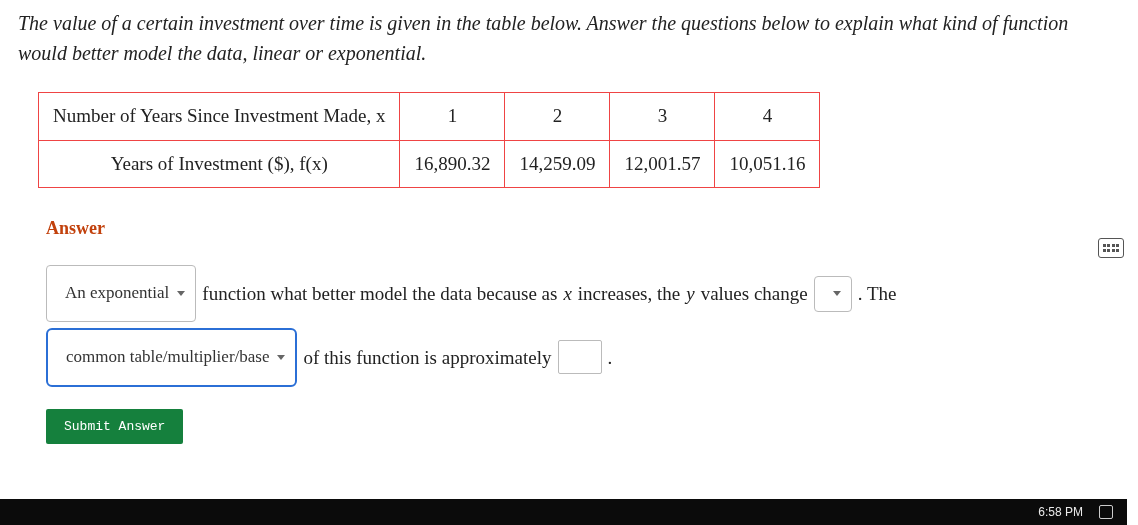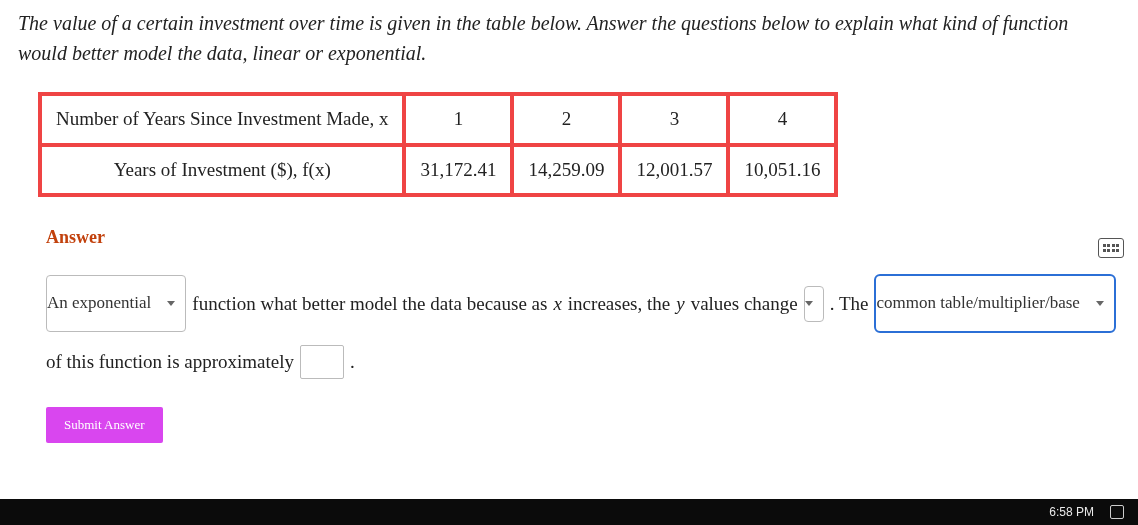--- a/index.html
+++ b/index.html
@@ -22,21 +22,21 @@
       line-height: 1.5;
       color: #222;
       margin-bottom: 24px;
       font-style: italic;
     }
     .data-table {
       border-collapse: collapse;
       margin: 0 0 30px 20px;
     }
     .data-table td, .data-table th {
-      border: 4px solid #ef4444;
+      border: 1px solid #ef4444;
       padding: 10px 14px;
       text-align: center;
       font-size: 19px;
       font-weight: normal;
       color: #222;
     }
     .data-table .row-header {
       text-align: center;
       min-width: 310px;
       line-height: 1.4;
@@ -59,26 +59,26 @@
       flex-wrap: wrap;
       align-items: center;
       gap: 6px;
     }
     .mathvar { font-style: italic; font-family: Georgia, serif; }
     .dropdown {
       display: inline-flex;
       align-items: center;
       border: 1px solid #bbb;
       border-radius: 4px;
-      padding: 7px 10px 7px 0;
+      padding: 7px 10px 7px 18px;
       font-size: 17px;
       background: #fff;
       color: #333;
       cursor: pointer;
-      gap: 16px;
+      gap: 8px;
       min-height: 36px;
     }
     .dropdown.highlight {
       border: 2px solid #2b6fd6;
       border-radius: 6px;
     }
     .chev {
       width: 0; height: 0;
       border-left: 4px solid transparent;
       border-right: 4px solid transparent;
@@ -88,23 +88,23 @@
       display: inline-block;
       border: 1px solid #bbb;
       width: 44px;
       height: 34px;
       vertical-align: middle;
       border-radius: 2px;
       background: #fff;
     }
     .submit-btn {
       display: inline-block;
-      background: #d946ef;
+      background: #15803d;
       color: #fff;
-      font-family: Liberation Serif, serif;
+      font-family: Liberation Mono, monospace;
       font-size: 13px;
       padding: 10px 18px;
       border: none;
       border-radius: 2px;
       margin-top: 22px;
       cursor: pointer;
     }
     .keyboard-icon {
       position: absolute;
       right: 14px;
@@ -120,21 +120,21 @@
     }
     .keyboard-icon .keys {
       display: grid;
       grid-template-columns: repeat(4, 3px);
       grid-auto-rows: 3px;
       gap: 1.5px;
     }
     .keyboard-icon .keys span { background: #555; }
     .taskbar {
       position: absolute;
-      bottom: 0; left: 0; right: 0;
+      bottom: 0; left: 0; right: 11px;
       height: 26px;
       background: #0b0b0b;
       color: #eaeaea;
       font-family: 'Segoe UI', Arial, sans-serif;
       font-size: 13px;
       display: flex;
       align-items: center;
       justify-content: flex-end;
       padding: 0 14px;
       gap: 16px;
@@ -158,21 +158,21 @@
     <tbody>
         <tr>
       <td class="row-header">Number of Years Since Investment Made, x</td>
       <td class="val-cell">1</td>
       <td class="val-cell">2</td>
       <td class="val-cell">3</td>
       <td class="val-cell">4</td>
     </tr>
     <tr>
       <td class="row-header">Years of Investment ($), f(x)</td>
-      <td class="val-cell">31,172.41</td>
+      <td class="val-cell">16,890.32</td>
       <td class="val-cell">14,259.09</td>
       <td class="val-cell">12,001.57</td>
       <td class="val-cell">10,051.16</td>
     </tr>
   </tbody>
     </table>
 
   <div class="keyboard-icon">
     <div class="keys">
         <span></span>

